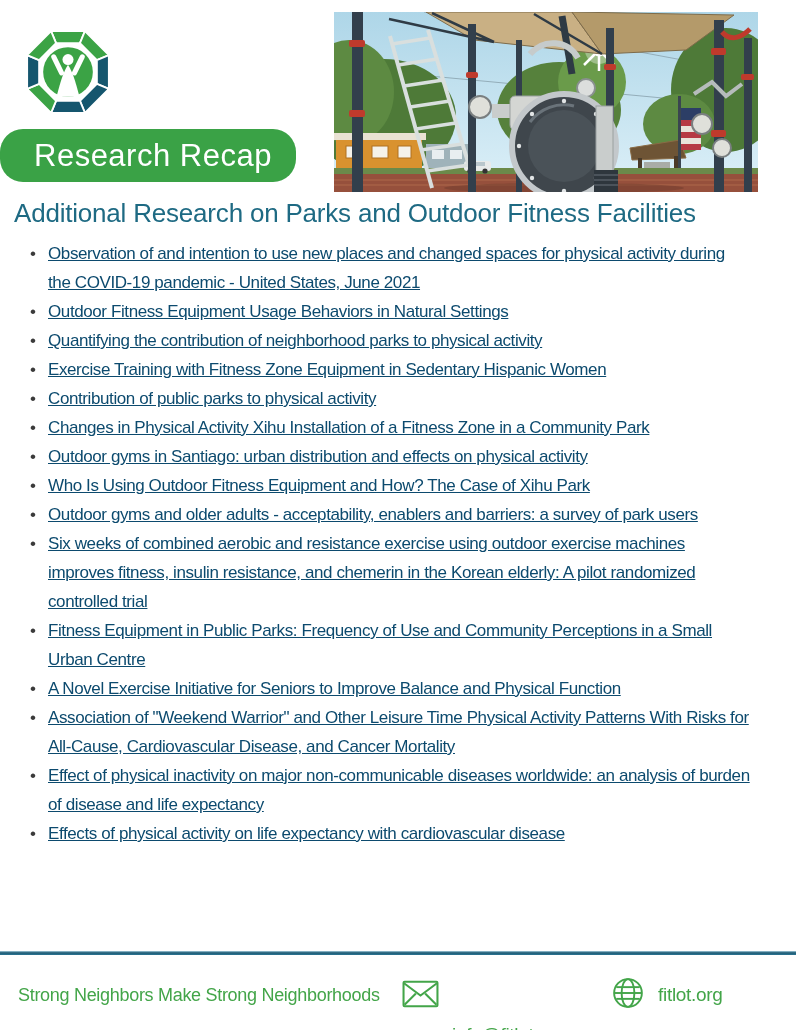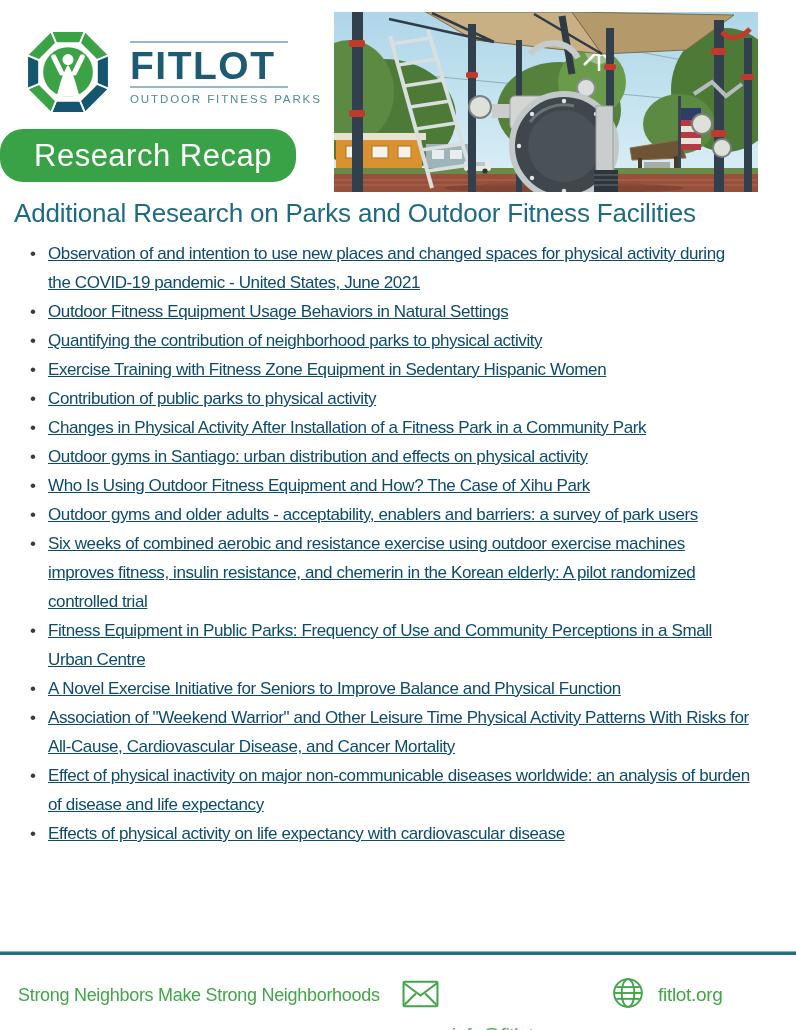--- a/index.html
+++ b/index.html
@@ -54,26 +54,20 @@
       <polygon points="5.6,68.4 5.6,31.6 18.6,37 18.6,63" fill="#15566e"></polygon>
       <polygon points="5.6,31.6 31.6,5.6 37,18.6 18.6,37" fill="#3ba345"></polygon>
     </g>
     <circle cx="50" cy="50" r="27" fill="#3ba345"></circle>
     <circle cx="50" cy="36.5" r="6" fill="#ffffff"></circle>
     <path d="M43,51 L34.5,33.5" stroke="#ffffff" stroke-width="5.5" stroke-linecap="round" fill="none"></path>
     <path d="M57,51 L65.5,33.5" stroke="#ffffff" stroke-width="5.5" stroke-linecap="round" fill="none"></path>
     <path d="M50,42 C45,50 42.5,58 37.5,77 L62.5,77 C57.5,58 55,50 50,42 Z" fill="#ffffff"></path>
   </svg>
 
-  <div class="brand">
-    <div class="brand-rule"></div>
-    <div class="brand-name">FITLOT</div>
-    <div class="brand-rule"></div>
-    <div class="brand-tagline">OUTDOOR FITNESS PARKS</div>
-  </div>
 
   <div class="banner">
     <span class="banner-label">Research Recap</span>
   </div>
 
   <svg class="photo" viewBox="0 0 424 180" aria-label="Outdoor fitness park equipment under a shade canopy with trees, a pavilion and an American flag">
     <defs>
       <linearGradient id="sky" x1="0" y1="0" x2="0" y2="1">
         <stop offset="0" stop-color="#aed6e8"></stop>
           <stop offset="1" stop-color="#ddf0f8"></stop>
@@ -191,21 +185,21 @@
   </svg>
 
   <h1 class="page-title">Additional Research on Parks and Outdoor Fitness Facilities</h1>
 
   <ul class="links">
     <li><a class="rlink">Observation of and intention to use new places and changed spaces for physical activity during the COVID-19 pandemic - United States, June 2021</a></li>
     <li><a class="rlink">Outdoor Fitness Equipment Usage Behaviors in Natural Settings</a></li>
     <li><a class="rlink">Quantifying the contribution of neighborhood parks to physical activity</a></li>
     <li><a class="rlink">Exercise Training with Fitness Zone Equipment in Sedentary Hispanic Women</a></li>
     <li><a class="rlink">Contribution of public parks to physical activity</a></li>
-    <li><a class="rlink">Changes in Physical Activity After Installation of a Fitness Park in a Community Park</a></li>
+    <li><a class="rlink">Changes in Physical Activity Xihu Installation of a Fitness Zone in a Community Park</a></li>
     <li><a class="rlink">Outdoor gyms in Santiago: urban distribution and effects on physical activity</a></li>
     <li><a class="rlink">Who Is Using Outdoor Fitness Equipment and How? The Case of Xihu Park</a></li>
     <li><a class="rlink">Outdoor gyms and older adults - acceptability, enablers and barriers: a survey of park users</a></li>
     <li><a class="rlink">Six weeks of combined aerobic and resistance exercise using outdoor exercise machines improves fitness, insulin resistance, and chemerin in the Korean elderly: A pilot randomized controlled trial</a></li>
     <li><a class="rlink">Fitness Equipment in Public Parks: Frequency of Use and Community Perceptions in a Small Urban Centre</a></li>
     <li><a class="rlink">A Novel Exercise Initiative for Seniors to Improve Balance and Physical Function</a></li>
     <li><a class="rlink">Association of "Weekend Warrior" and Other Leisure Time Physical Activity Patterns With Risks for All-Cause, Cardiovascular Disease, and Cancer Mortality</a></li>
     <li><a class="rlink">Effect of physical inactivity on major non-communicable diseases worldwide: an analysis of burden of disease and life expectancy</a></li>
     <li><a class="rlink">Effects of physical activity on life expectancy with cardiovascular disease</a></li>
   </ul>

